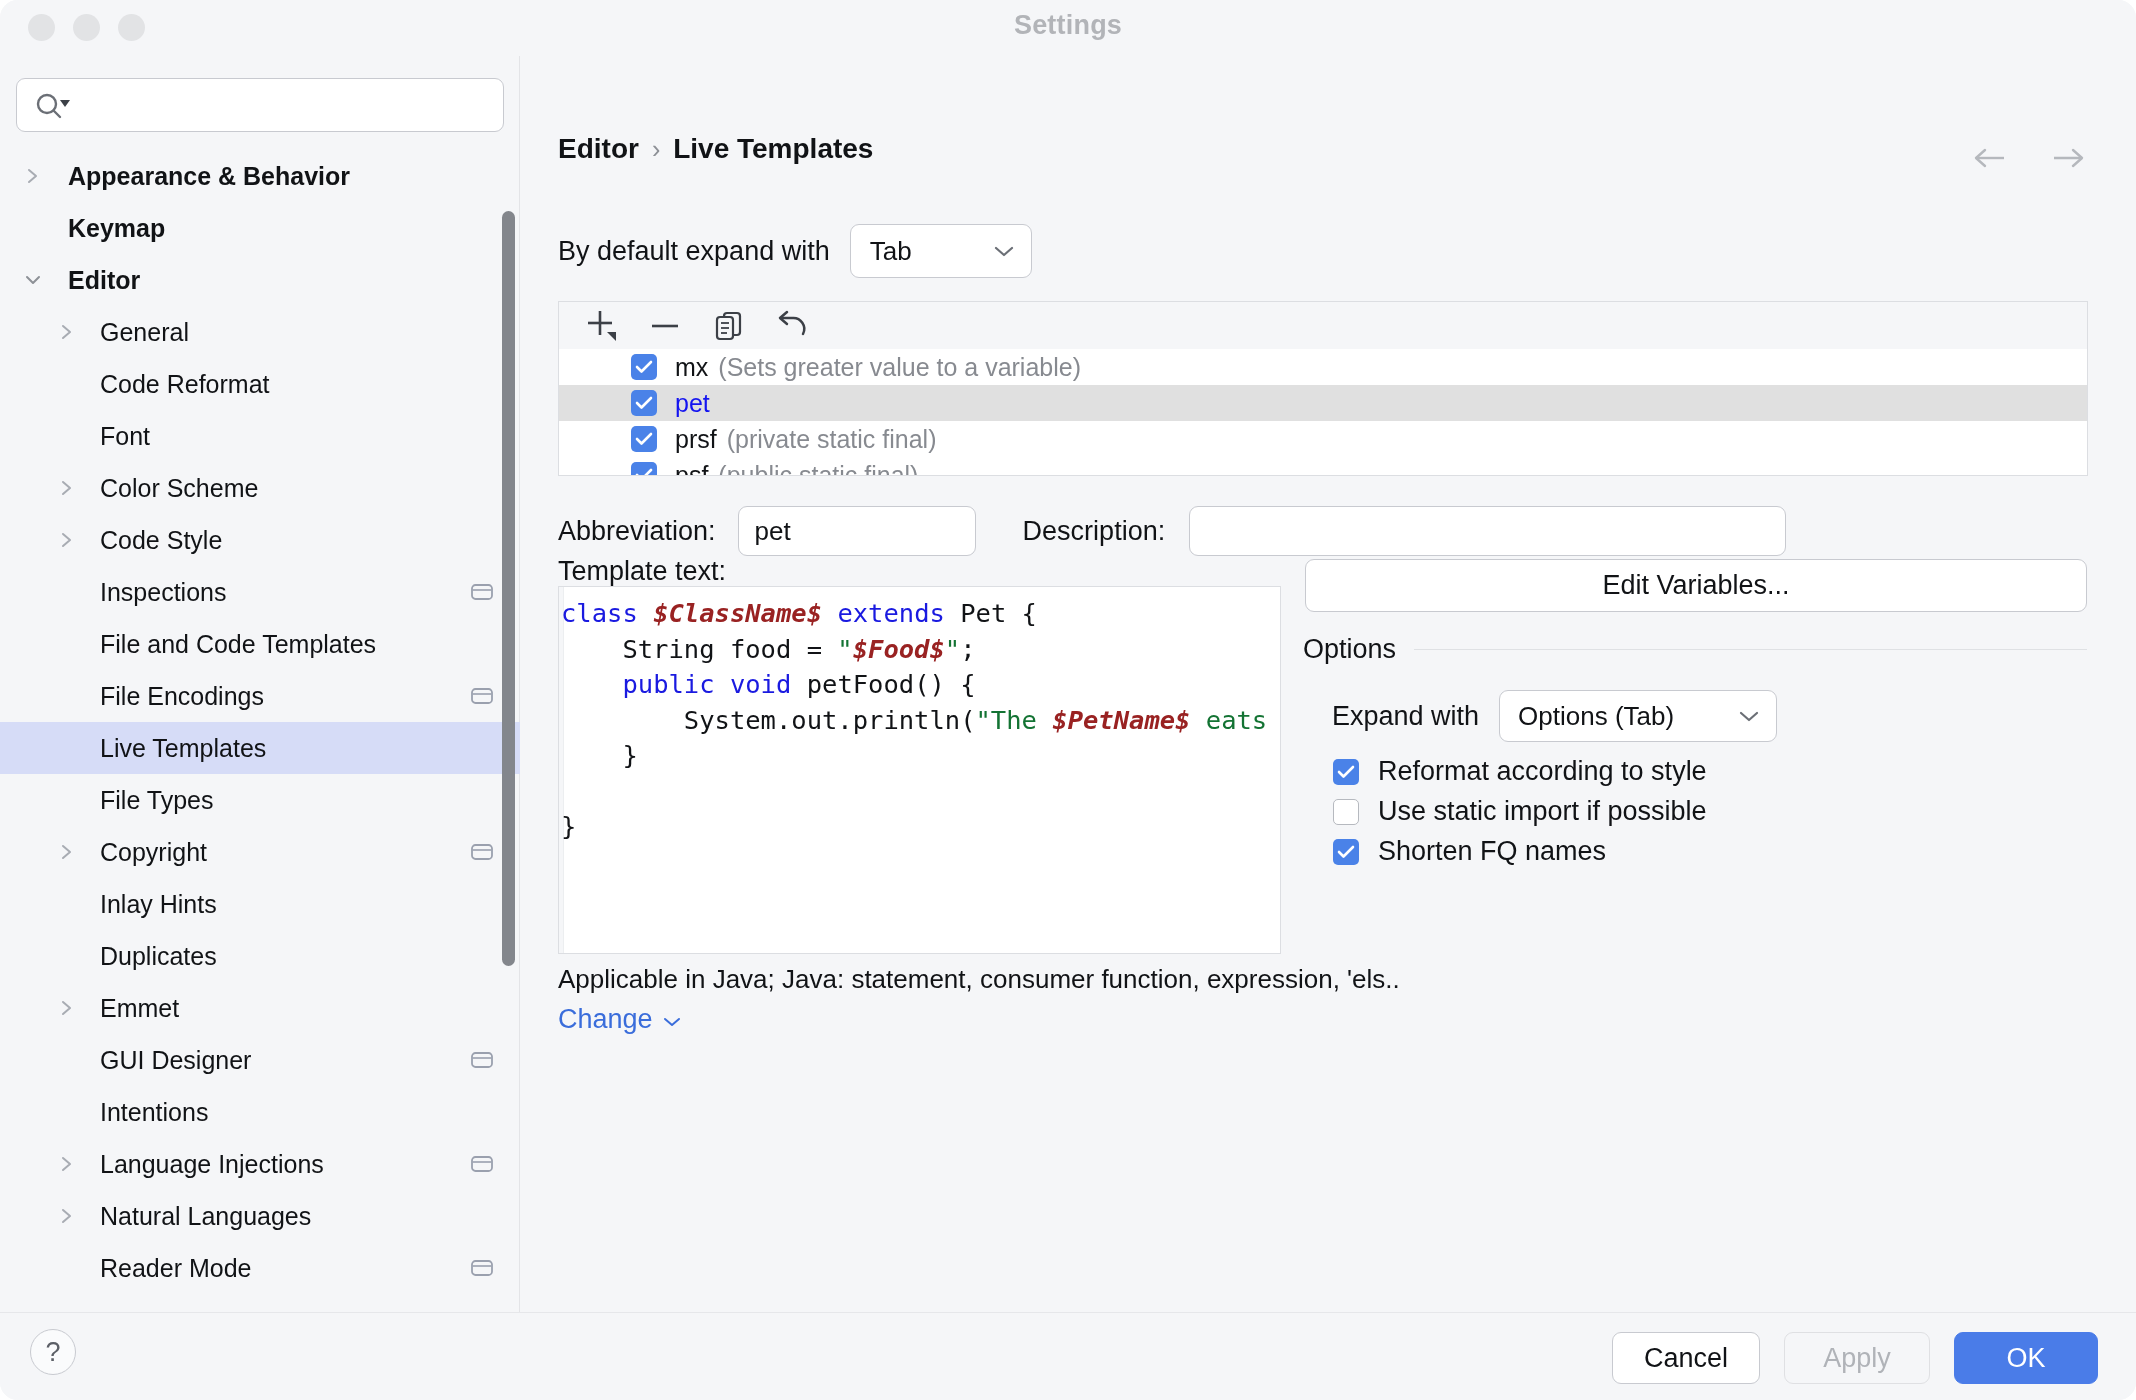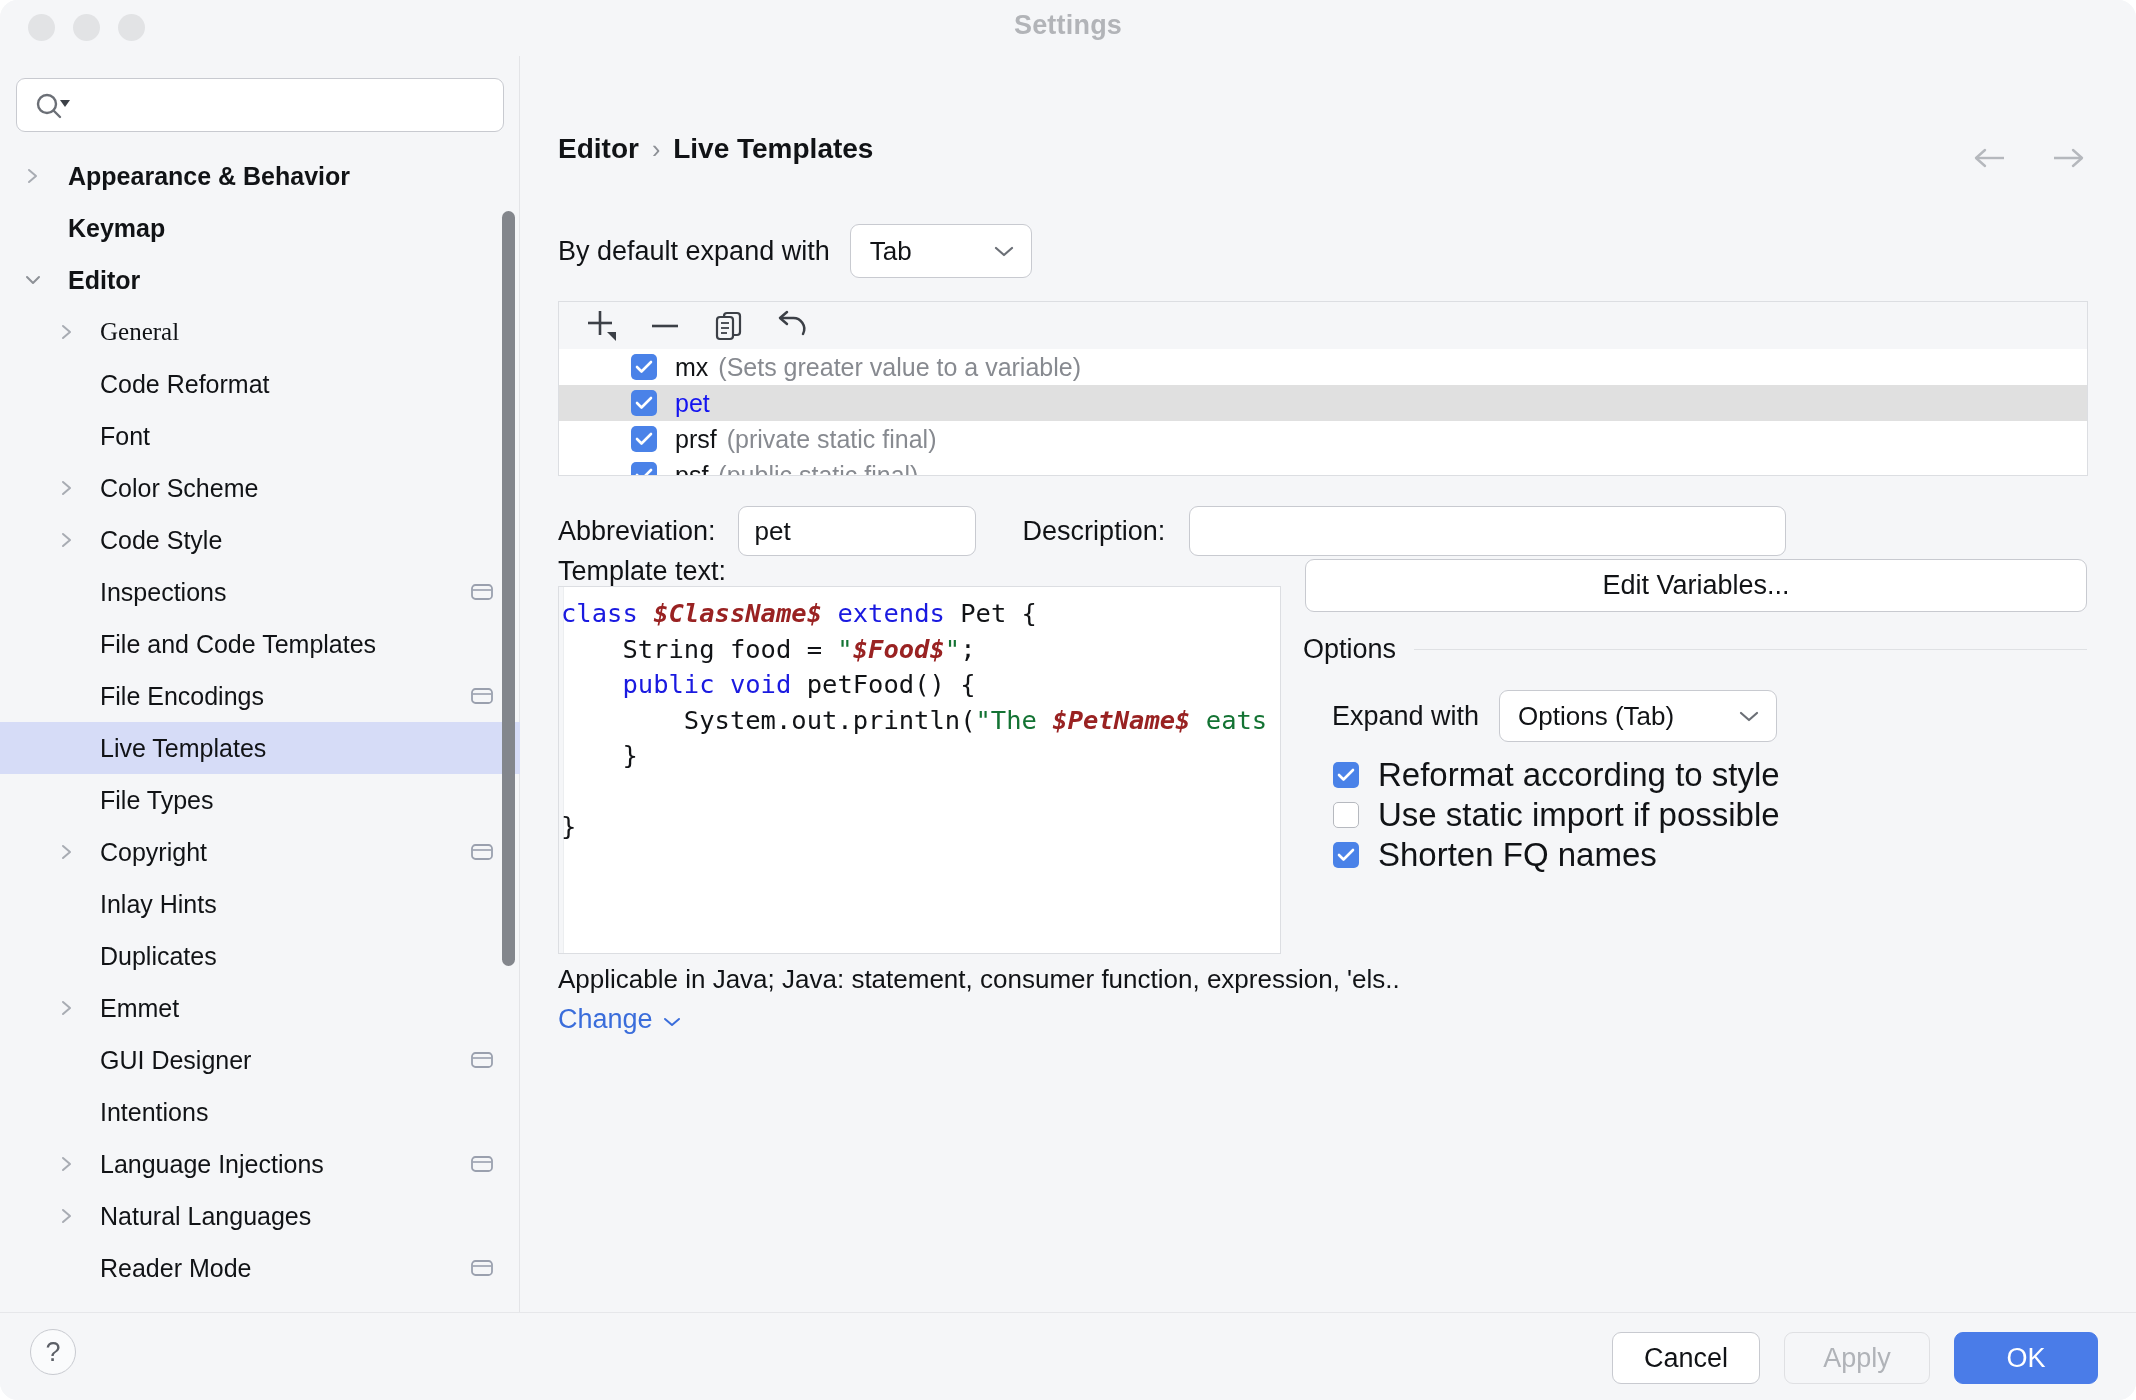--- a/index.html
+++ b/index.html
@@ -281,21 +281,21 @@
     display: flex; align-items: center; justify-content: flex-start;
   }
   #ew-label { font-size: 27px; color: #111316; margin-left: 29px; }
   #ew-combo { width: 278px; height: 52px; margin-left: 20px; }
   #ew-combo .combo-text { margin-left: 18px; }
 
   .opt-row {
     position: absolute; left: 812px;
     display: flex; align-items: center; gap: 19px;
   }
-  .opt-label { font-size: 33px; color: #111316; white-space: nowrap; }
+  .opt-label { font-size: 27px; color: #111316; white-space: nowrap; }
 
   
   #footer {
     position: absolute; left: 0; top: 1312px;
     width: 2136px; height: 88px;
     background: #f5f6f8;
     border-top: 1px solid #e6e7ea;
   }
   #help-btn {
     position: absolute; left: 30px; top: 16px;
@@ -379,21 +379,21 @@
             </svg>
           </span>
           <span class="tree-label lvl0" style="margin-left: 68px;">Editor</span>
         </div>
         <div class="tree-row">
           <span class="twisty" style="left: 54px;">
             <svg width="16" height="22" viewBox="0 0 16 22">
               <polyline points="4,5 11,11 4,17" fill="none" stroke="#a8acb3" stroke-width="2" stroke-linecap="round" stroke-linejoin="round"></polyline>
             </svg>
           </span>
-          <span class="tree-label" style="margin-left: 100px; font-family: Liberation Serif, serif;">General</span>
+          <span class="tree-label" style="margin-left: 100px;">General</span>
         </div>
         <div class="tree-row">
           <span class="tree-label" style="margin-left: 100px;">Code Reformat</span>
         </div>
         <div class="tree-row">
           <span class="tree-label" style="margin-left: 100px;">Font</span>
         </div>
         <div class="tree-row">
           <span class="twisty" style="left: 54px;">
             <svg width="16" height="22" viewBox="0 0 16 22">

